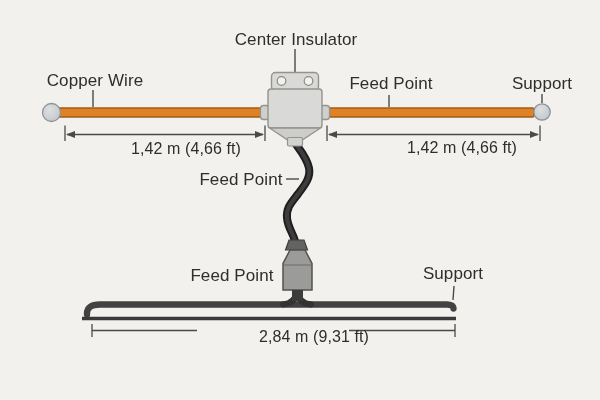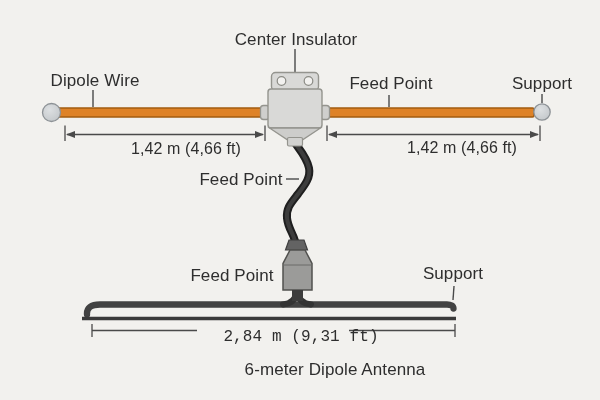--- a/index.html
+++ b/index.html
@@ -95,24 +95,23 @@
 
     <g stroke="var(--line)" stroke-width="1.3">
       <line x1="92" y1="324" x2="92" y2="337"></line>
       <line x1="455" y1="324" x2="455" y2="337"></line>
       <line x1="92" y1="330.5" x2="197" y2="330.5"></line>
       <line x1="349" y1="330.5" x2="455" y2="330.5"></line>
     </g>
   </svg>
 
   <div class="lbl big" style="left:296px; top:39px;">Center Insulator</div>
-  <div class="lbl big" style="left:95px;  top:80px;">Dipole Wire</div>
+  <div class="lbl big" style="left:95px;  top:80px;">Copper Wire</div>
   <div class="lbl big" style="left:391px; top:83px;">Feed Point</div>
   <div class="lbl big" style="left:542px; top:83px;">Support</div>
   <div class="lbl dim" style="left:158px; top:149px;">1,42 m (4,66 ft)</div>
   <div class="lbl dim" style="left:434px; top:148px;">1,42 m (4,66 ft)</div>
   <div class="lbl big" style="left:241px; top:179px;">Feed Point</div>
   <div class="lbl big" style="left:232px; top:275px;">Feed Point</div>
   <div class="lbl big" style="left:453px; top:273px;">Support</div>
-  <div class="lbl dim" style="left:273px; top:337px;font-family:Liberation Mono, monospace;">2,84 m (9,31 ft)</div>
-  <div class="lbl title" style="left:335px; top:369px;">6-meter Dipole Antenna</div>
+  <div class="lbl dim" style="left:286px; top:337px;">2,84 m (9,31 ft)</div>
 
 </div>
 
 </body></html>

